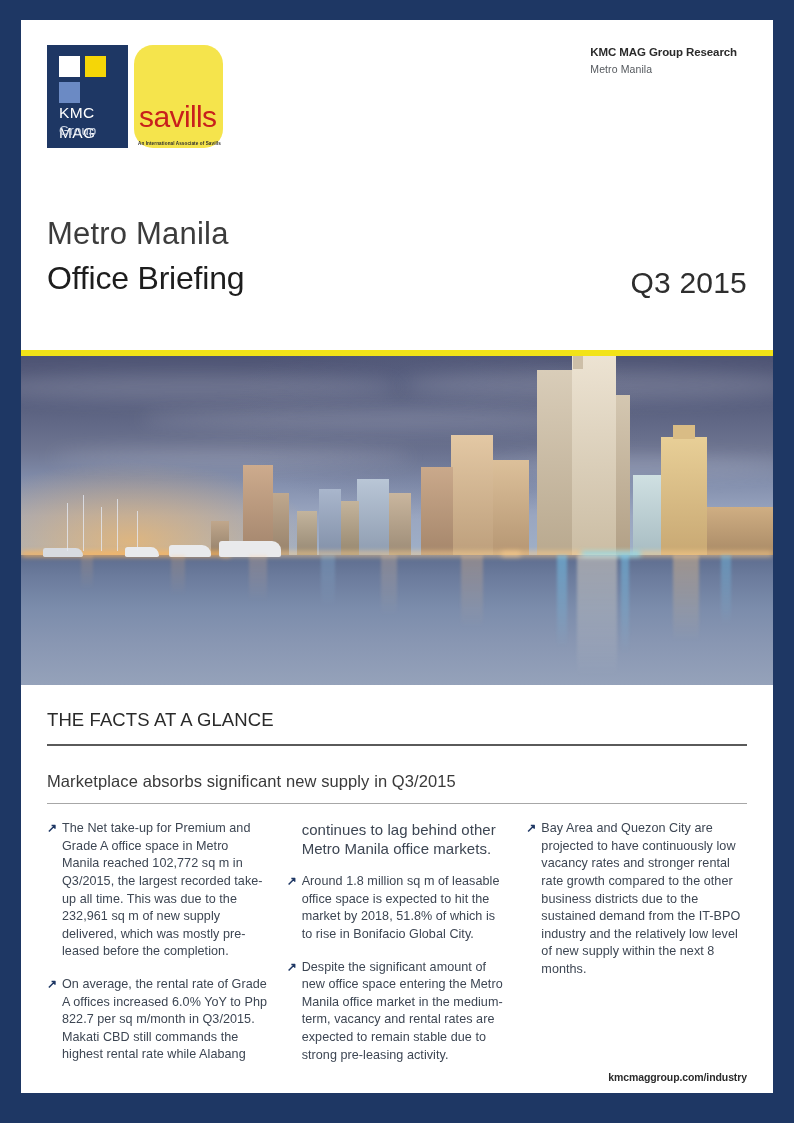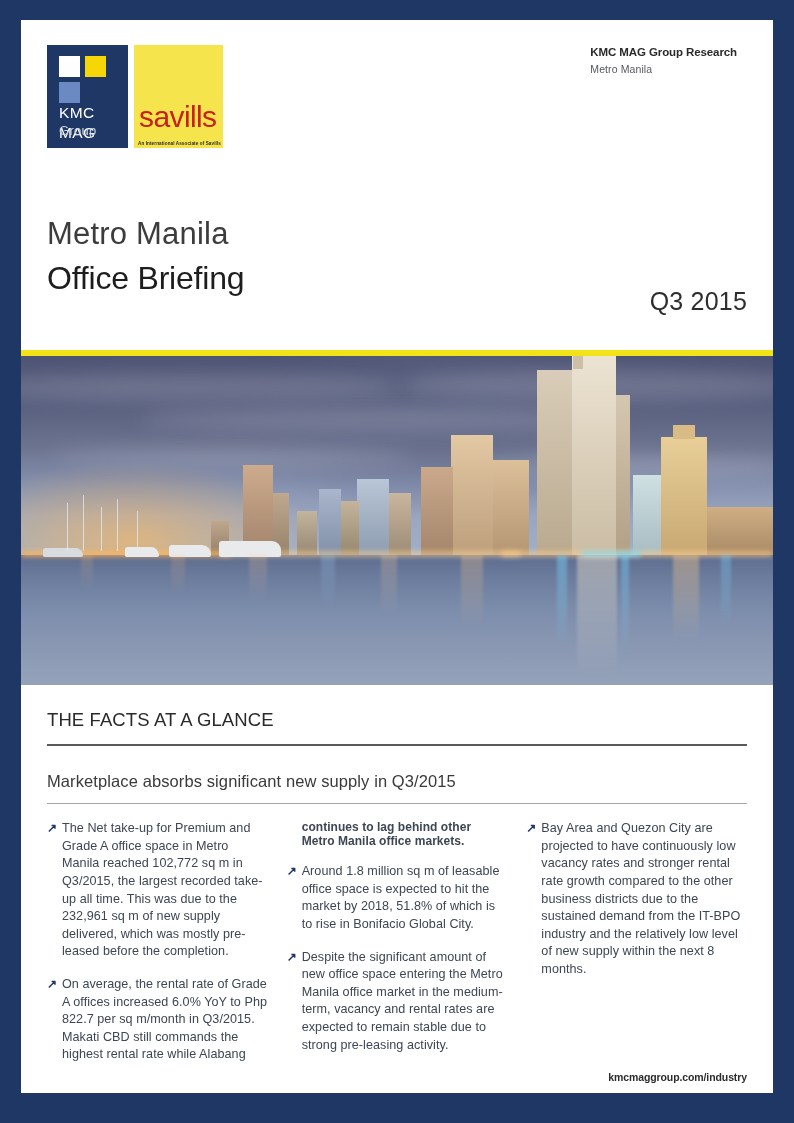--- a/index.html
+++ b/index.html
@@ -75,20 +75,21 @@
     font-size: 13px;
     letter-spacing: 0.3px;
     font-weight: 400;
   }
   .savills-logo {
     width: 89px;
     height: 103px;
     background: #f5e44c;
     margin-left: 6px;
     position: relative;
+    border-radius: 19px;
   }
   .savills-word {
     position: absolute;
     left: 5px;
     bottom: 16px;
     color: #c8201c;
     font-size: 30px;
     line-height: 1;
     letter-spacing: -0.6px;
     font-weight: 400;
@@ -144,25 +145,24 @@
     top: 62px;
     font-size: 32px;
     color: #1d1d1d;
     font-weight: 400;
     letter-spacing: -0.2px;
   }
   .doc-period {
     position: absolute;
     right: 26px;
     top: 68px;
-    font-size: 25px;
+    font-size: 30px;
     color: #2e2e2e;
     font-weight: 400;
     letter-spacing: 0.2px;
-    margin-top: 21px;
   }
 
   
   .hero-wrap {
     position: relative;
     width: 752px;
     height: 335px;
   }
   .hero-accent {
     width: 752px;
@@ -278,24 +278,24 @@
   }
   .bullet-text {
     flex: 1 1 auto;
     font-size: 12.6px;
     line-height: 17.6px;
     color: #3d4653;
     font-weight: 300;
     letter-spacing: 0.05px;
   }
   .cont-text {
-    font-size: 12px;
-    line-height: 14px;
+    font-size: 15px;
+    line-height: 19px;
     color: #3d4653;
-    font-weight: 700;
+    font-weight: 400;
     letter-spacing: 0.05px;
     margin-left: 15px;
     margin-bottom: 15px;
   }
 
   .footer-url {
     position: absolute;
     right: 26px;
     bottom: 10px;
     font-size: 10.5px;

